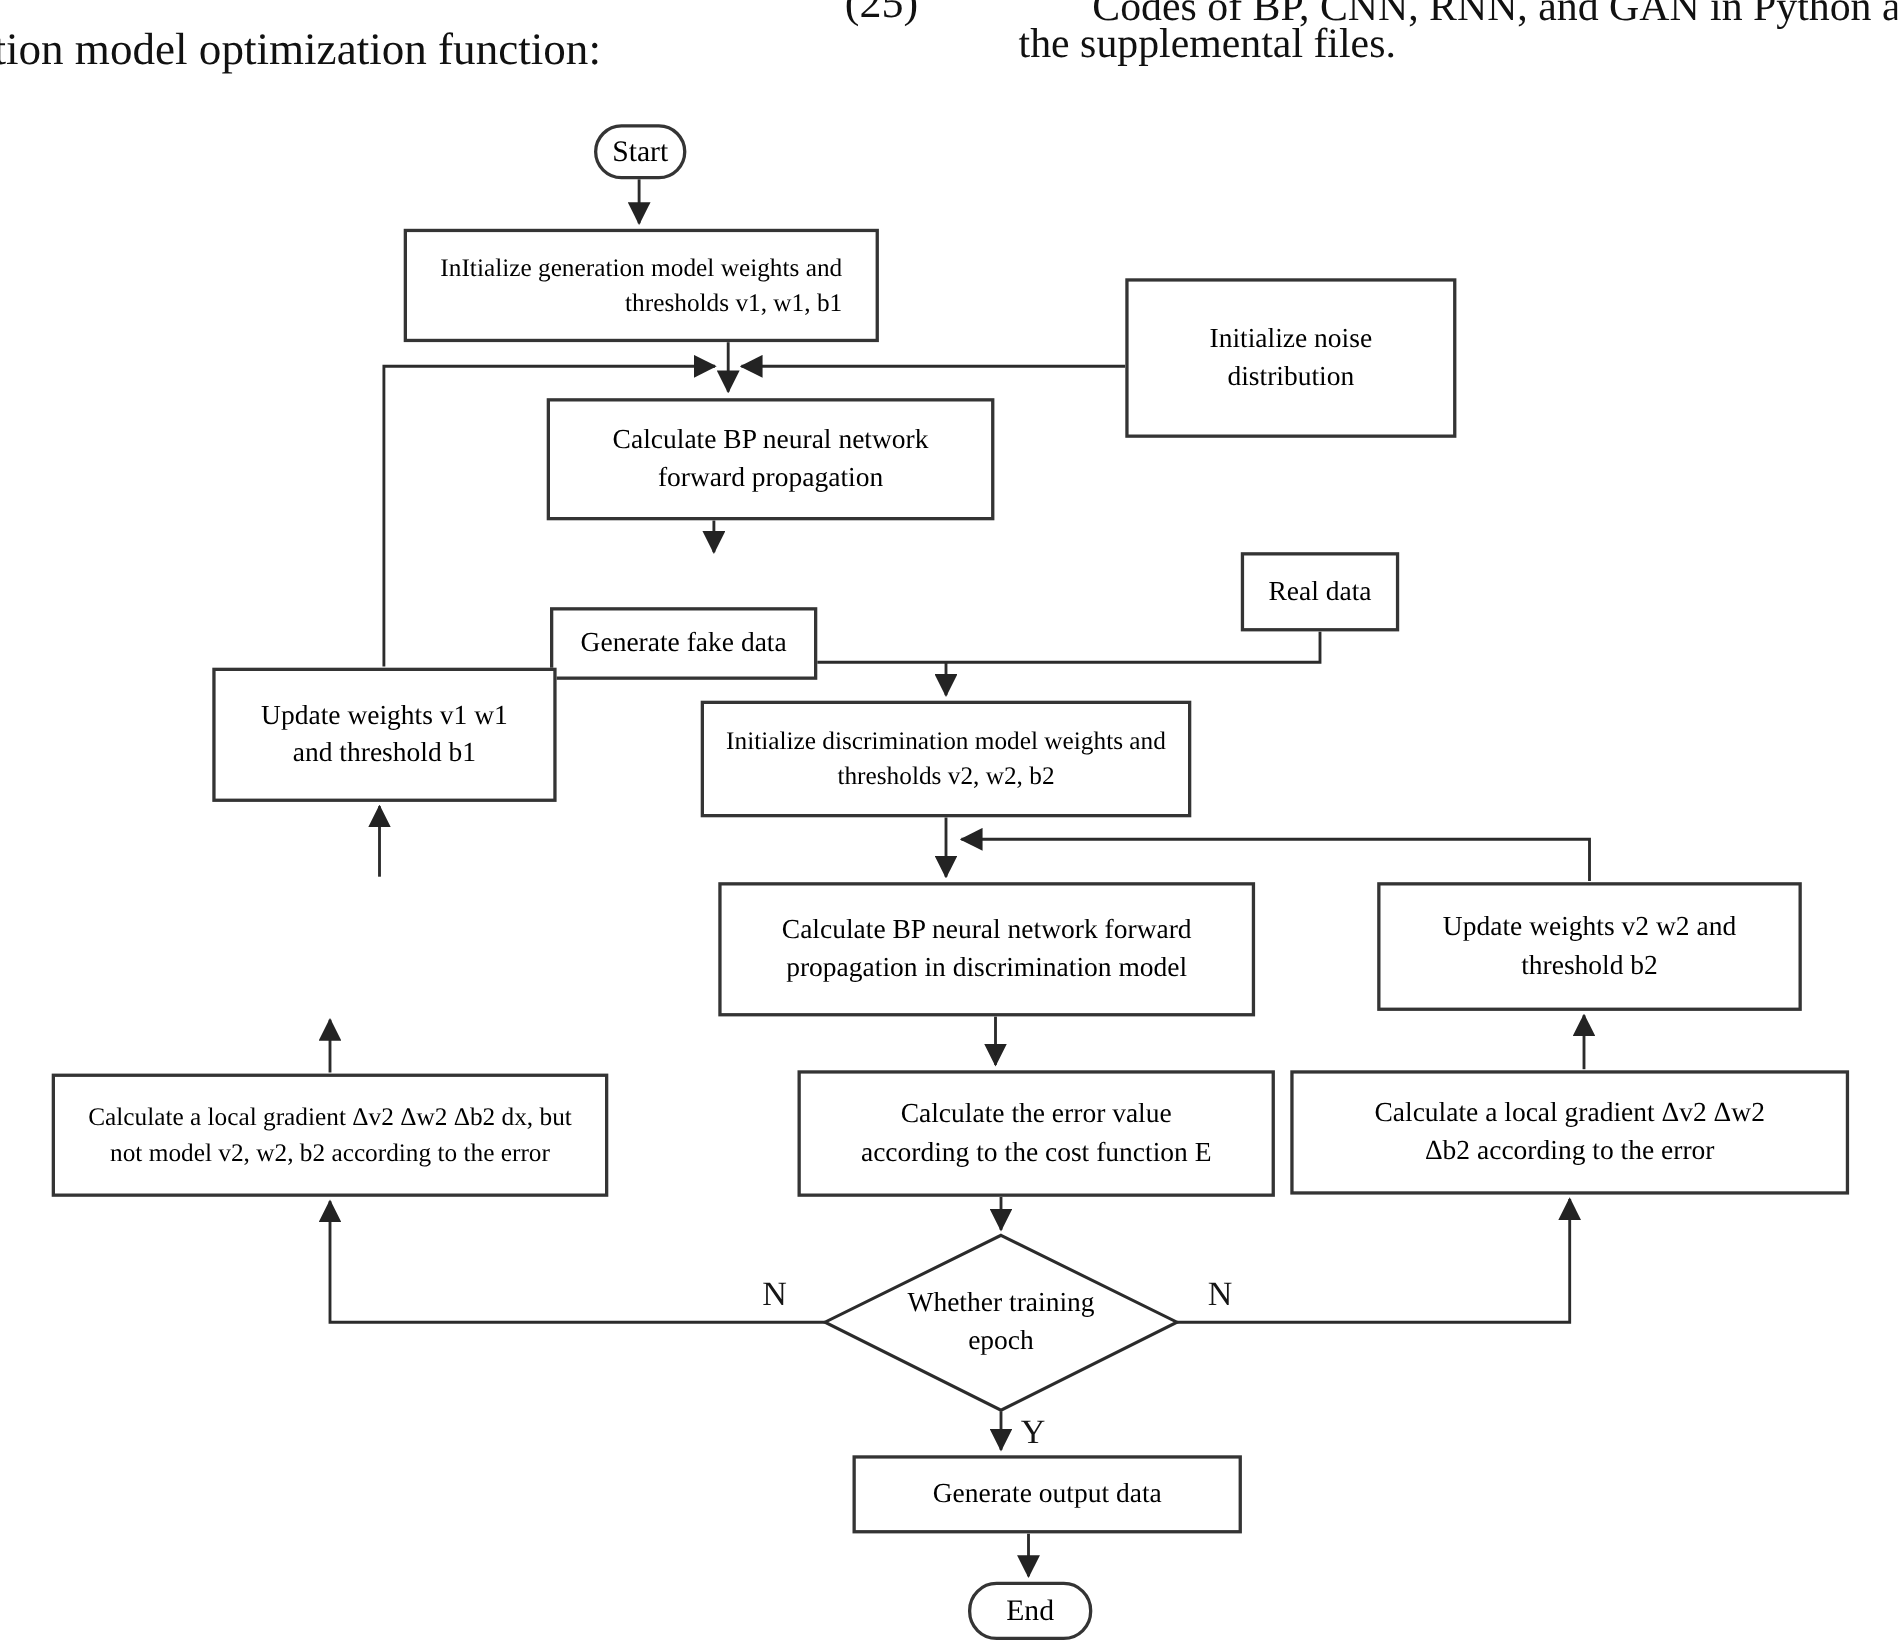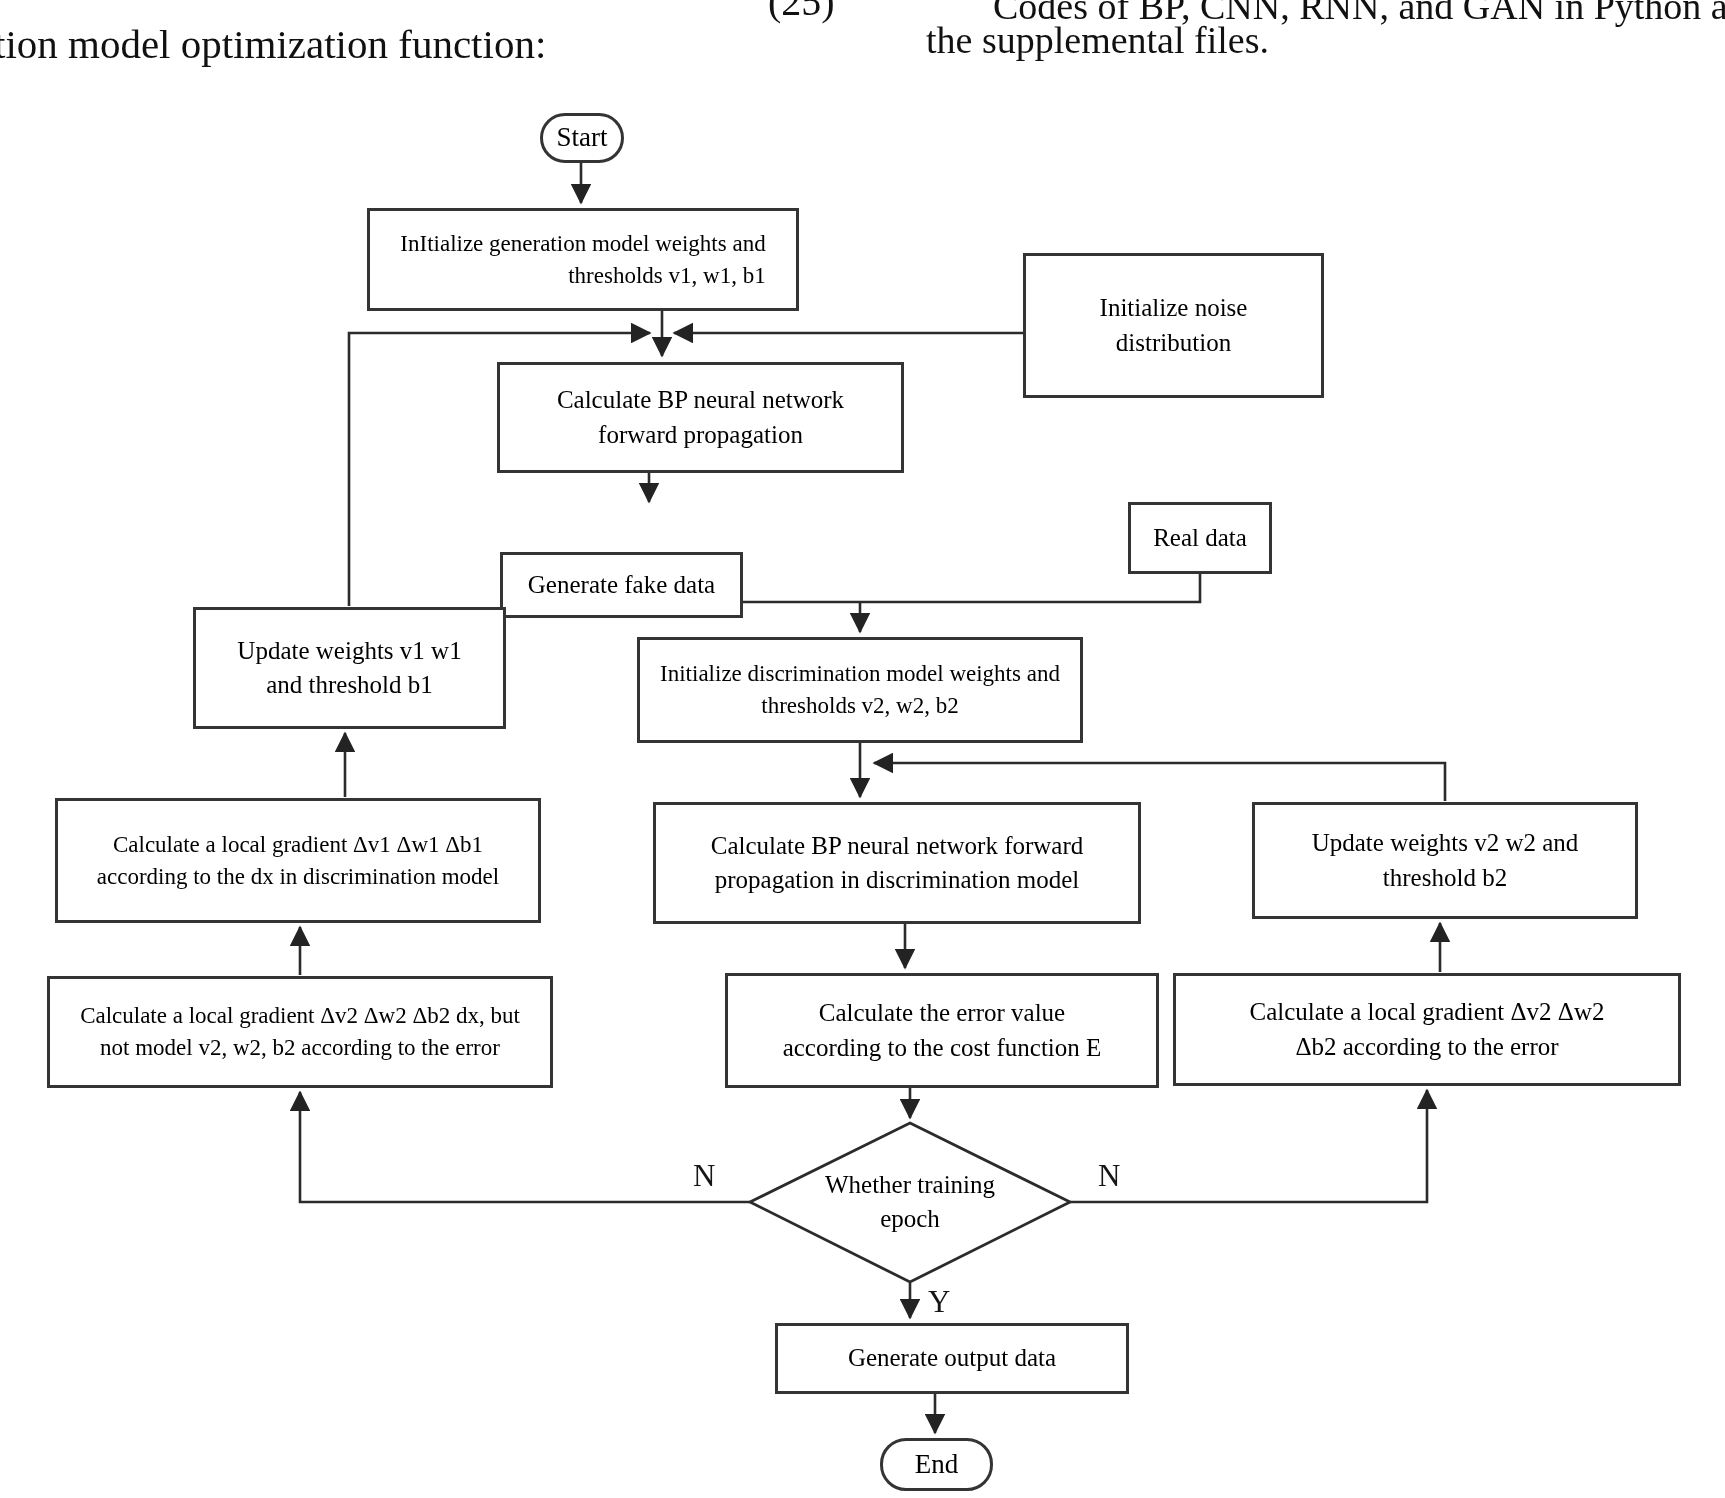--- a/index.html
+++ b/index.html
@@ -111,22 +111,20 @@
   <div class="node" style="left:500px;top:507px;width:243px;height:66px;margin-top:45px;">Generate fake data</div>
 
   <div class="node" style="left:1128px;top:502px;width:144px;height:72px;">Real data</div>
 
   <div class="node tight" style="left:637px;top:637px;width:446px;height:106px;">Initialize discrimination model weights and
 thresholds v2, w2, b2</div>
 
   <div class="node" style="left:193px;top:607px;width:313px;height:122px;">Update weights v1 w1
 and threshold b1</div>
 
-  <div class="node tight" style="left:55px;top:798px;width:486px;height:125px;">Calculate a local gradient Δv1 Δw1 Δb1
-according to the dx in discrimination model</div>
 
   <div class="node" style="left:653px;top:802px;width:488px;height:122px;">Calculate BP neural network forward
 propagation in discrimination model</div>
 
   <div class="node" style="left:1252px;top:802px;width:386px;height:117px;">Update weights v2 w2 and
 threshold b2</div>
 
   <div class="node tight" style="left:47px;top:976px;width:506px;height:112px;">Calculate a local gradient Δv2 Δw2 Δb2 dx, but
 not model v2, w2, b2 according to the error</div>
 

